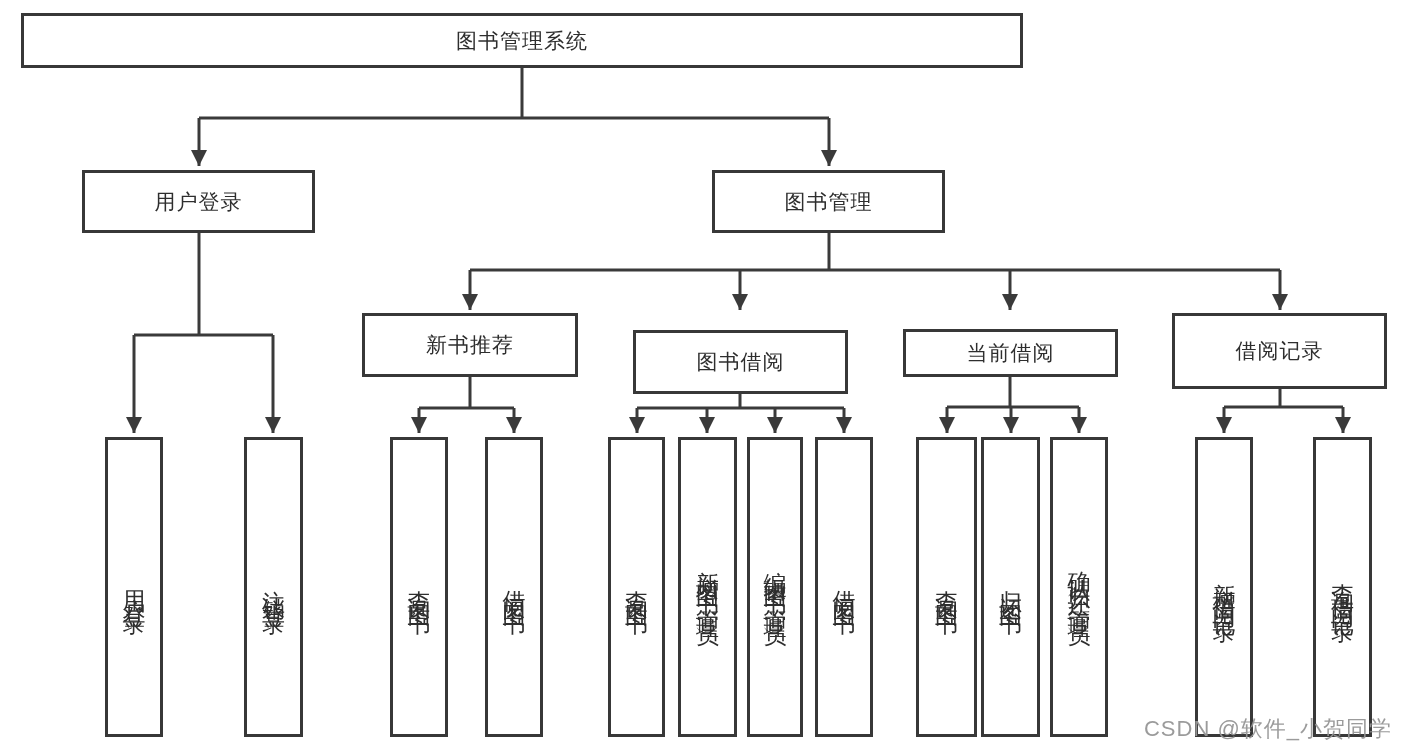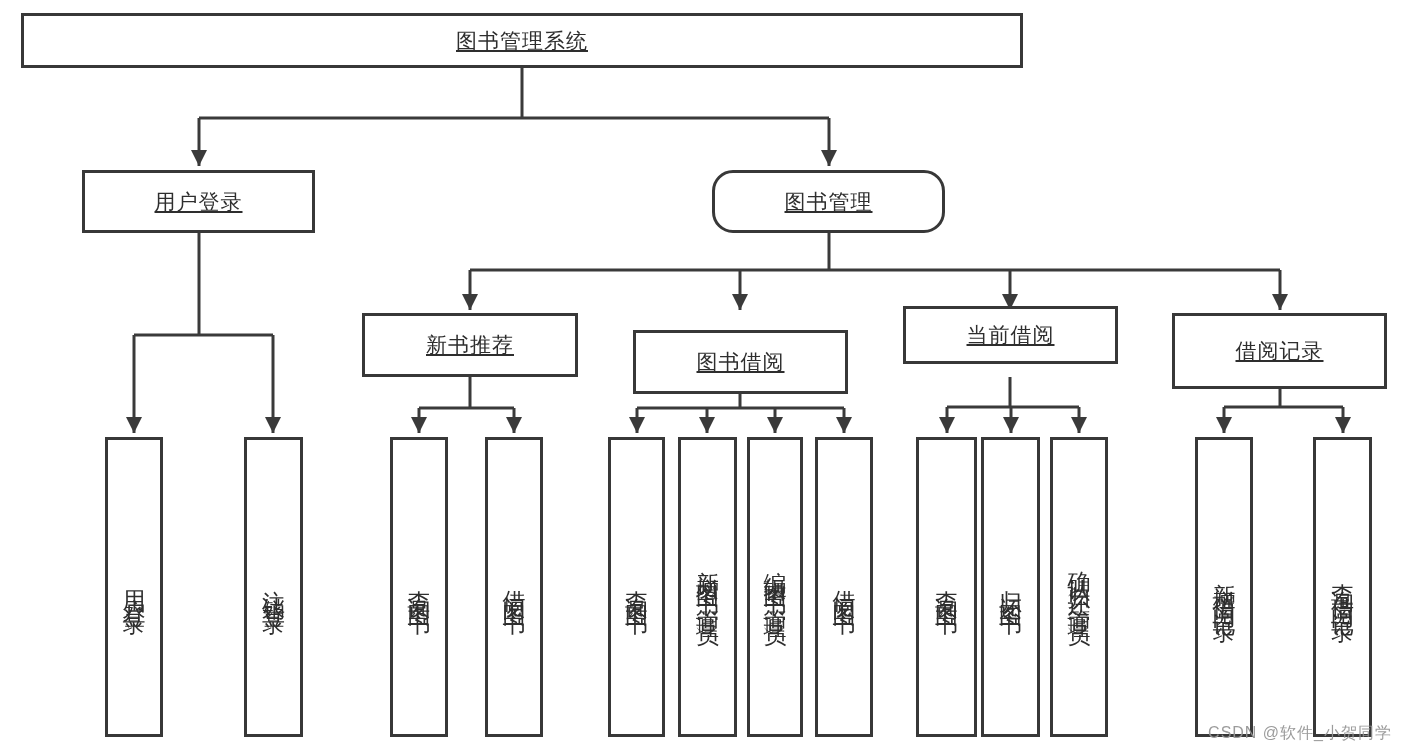--- a/index.html
+++ b/index.html
@@ -4,52 +4,52 @@
 <style>
   html,body{margin:0;padding:0;background:#ffffff;}
   body{font-family:"Liberation Sans","DejaVu Sans",sans-serif;}
   #stage{position:relative;width:1405px;height:747px;background:#ffffff;overflow:hidden;}
 
   #wires{position:absolute;left:0;top:0;z-index:1;}
   .ln,.ar{stroke:#3a3a3a;stroke-width:3;fill:none;}
 
   .node{position:absolute;box-sizing:border-box;background:#ffffff;border:3px solid #383838;
         display:flex;align-items:center;justify-content:center;color:#2e2e2e;z-index:2;}
-  .h-node span{font-size:21px;letter-spacing:1px;white-space:nowrap;text-decoration:underline;}
+  .h-node span{font-size:21px;letter-spacing:1px;white-space:nowrap;}
   .v-node span{writing-mode:vertical-rl;text-orientation:mixed;font-size:23px;
                letter-spacing:7.5px;line-height:1;}
 
   
   .n-root{left:21px;top:13px;width:1002px;height:55px;}
   
   .n-userlogin{left:82px;top:170px;width:233px;height:63px;}
-  .n-bookmgmt{left:712px;top:170px;width:233px;height:63px;border-radius:21px;}
+  .n-bookmgmt{left:712px;top:170px;width:233px;height:63px;}
   
   .n-newbook{left:362px;top:313px;width:216px;height:64px;}
   .n-bookborrow{left:633px;top:330px;width:215px;height:64px;}
-  .n-currborrow{left:903px;top:306px;width:215px;height:58px;}
+  .n-currborrow{left:903px;top:329px;width:215px;height:48px;}
   .n-borrowrec{left:1172px;top:313px;width:215px;height:76px;}
   
   .leaf{top:437px;height:300px;border-width:3px;}
   .l-1{left:105px;width:58px;}
   .l-2{left:244px;width:59px;}
   .l-3{left:390px;width:58px;}
   .l-4{left:485px;width:58px;}
   .l-5{left:608px;width:57px;}
   .l-6{left:678px;width:59px;}
   .l-7{left:747px;width:56px;}
   .l-8{left:815px;width:58px;}
   .l-9{left:916px;width:61px;}
   .l-10{left:981px;width:59px;}
   .l-11{left:1050px;width:58px;}
   .l-12{left:1195px;width:58px;}
   .l-13{left:1313px;width:59px;}
 
   .watermark{position:absolute;right:13px;bottom:3px;z-index:3;color:rgba(150,150,150,0.95);
-             font-size:16px;letter-spacing:1px;white-space:nowrap;}
+             font-size:22px;letter-spacing:1px;white-space:nowrap;}
 </style>
 </head>
 <body>
 
 <div id="stage">
 
   <svg id="wires" width="1405" height="747" viewBox="0 0 1405 747">
     <defs>
       <marker id="ah" viewBox="0 0 10 10" refX="10" refY="5" orient="auto" markerUnits="userSpaceOnUse" markerWidth="24" markerHeight="16">
         <path d="M0,0 L10,5 L0,10 Z" fill="#3a3a3a"></path>

